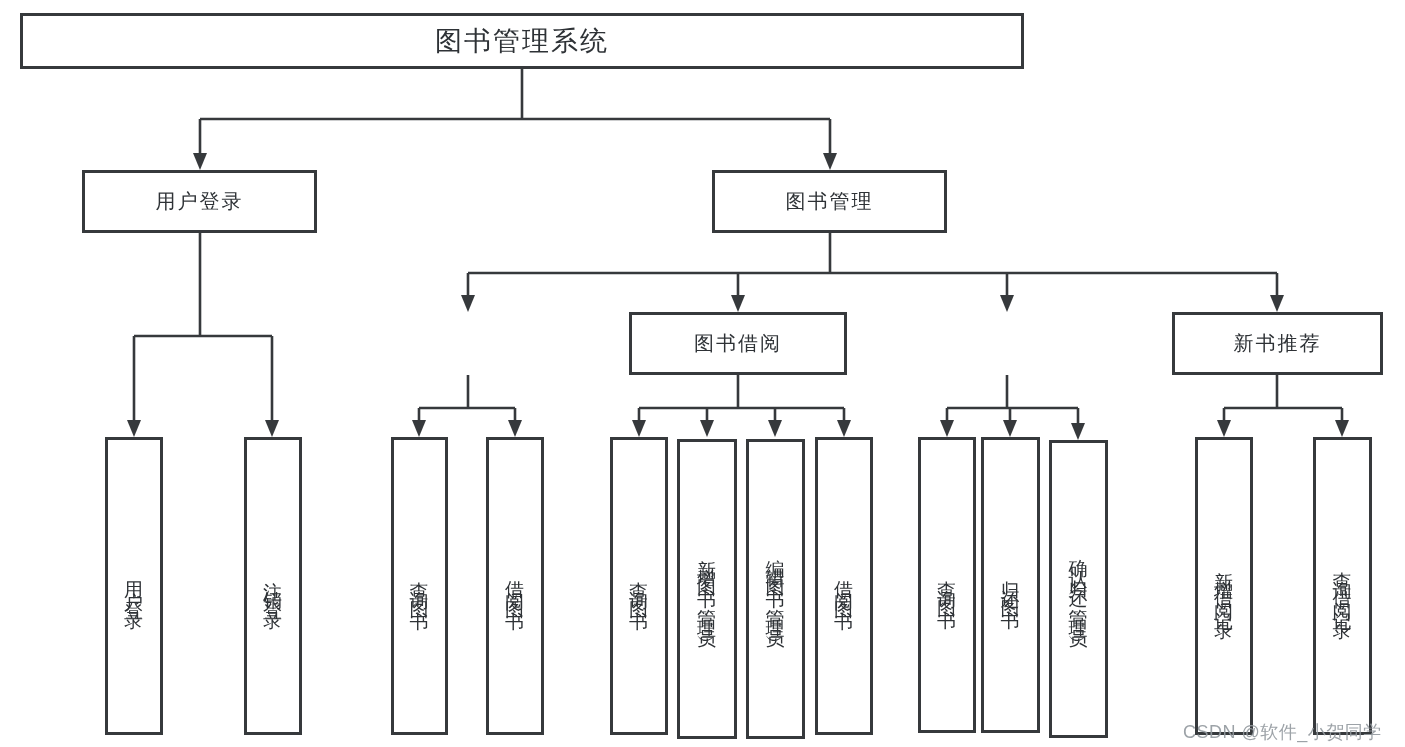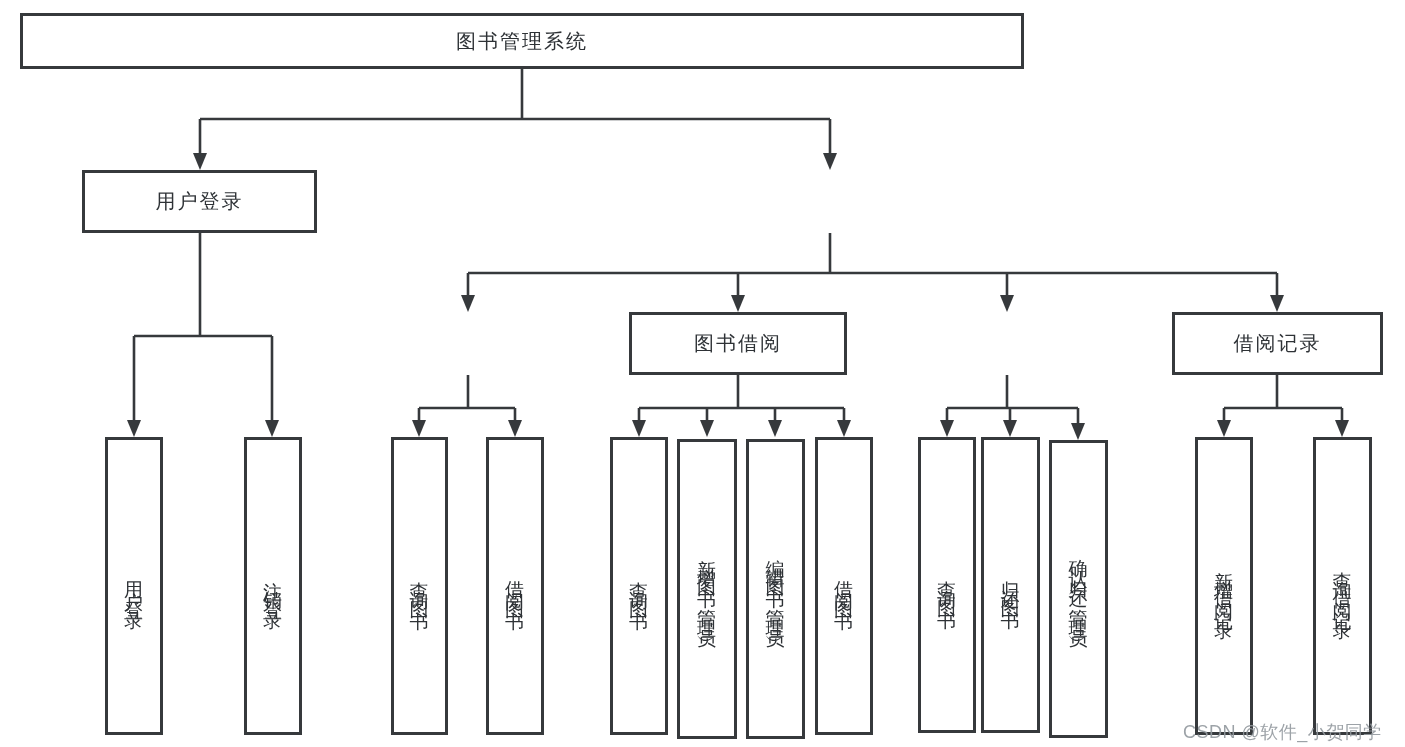--- a/index.html
+++ b/index.html
@@ -13,21 +13,21 @@
     border:3px solid #36393c;background:#ffffff;
     display:flex;align-items:center;justify-content:center;
   }
   .box .lbl{
     color:#2e3236;font-size:20px;letter-spacing:2px;white-space:nowrap;
   }
   .box.v .lbl{
     writing-mode:vertical-rl;text-orientation:mixed;
     font-size:19px;letter-spacing:10px;line-height:1;
   }
-  .box.root .lbl{font-size:20px;}
+  .box.root .lbl{font-size:27px;}
   #watermark{
     position:absolute;left:1183px;top:720px;z-index:5;
     color:rgba(148,154,160,0.92);font-size:18px;white-space:nowrap;
     letter-spacing:0.5px;
     text-align:right;
   }
 </style>
 </head>
 <body>
 
@@ -65,26 +65,29 @@
     </g>
   </svg>
 
   <div class="box root" style="left:20px;top:13px;width:1004px;height:56px">
     <span class="lbl">图书管理系统</span>
   </div>
 
   <div class="box" style="left:82px;top:170px;width:235px;height:63px">
     <span class="lbl">用户登录</span>
   </div>
+  <div class="box" style="left:712px;top:170px;width:235px;height:63px">
+    <span class="lbl">图书管理</span>
+  </div>
 
   <div class="box" style="left:629px;top:312px;width:218px;height:63px">
     <span class="lbl">图书借阅</span>
   </div>
   <div class="box" style="left:1172px;top:312px;width:211px;height:63px">
-    <span class="lbl">借阅记录</span>
+    <span class="lbl">新书推荐</span>
   </div>
 
   <div class="box v" style="left:105px;top:437px;width:58px;height:298px">
     <span class="lbl">用户登录</span>
   </div>
   <div class="box v" style="left:244px;top:437px;width:58px;height:298px">
     <span class="lbl">注销登录</span>
   </div>
 
   <div class="box v" style="left:391px;top:437px;width:57px;height:298px">

